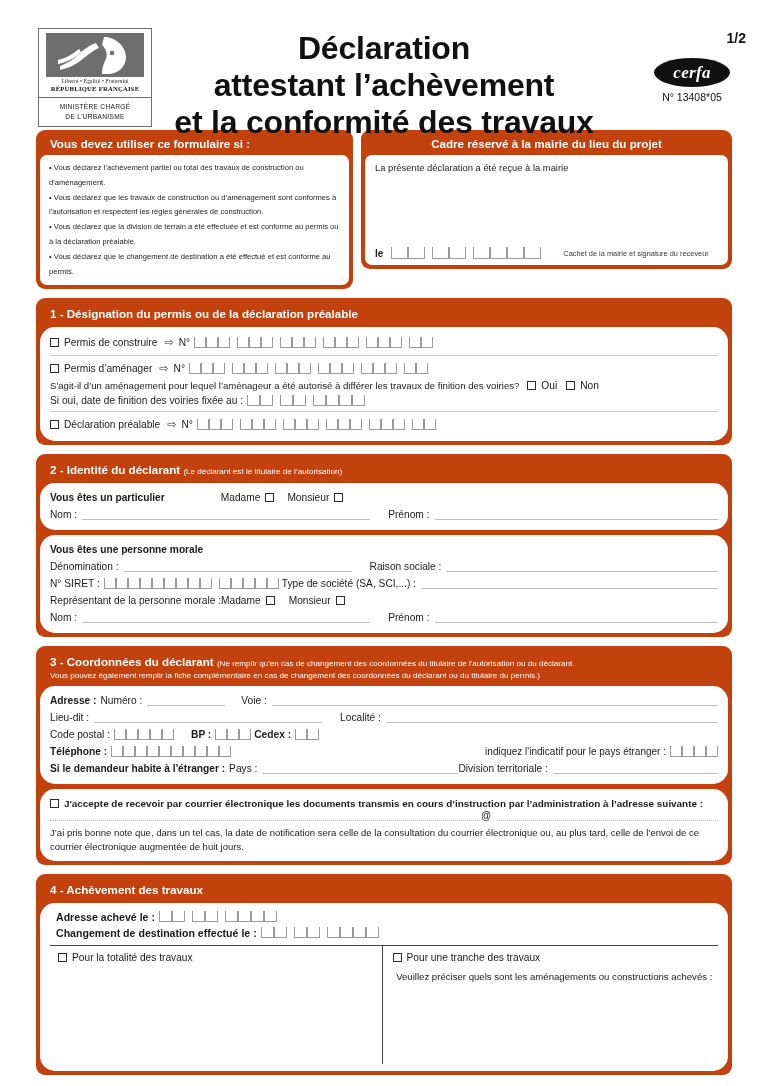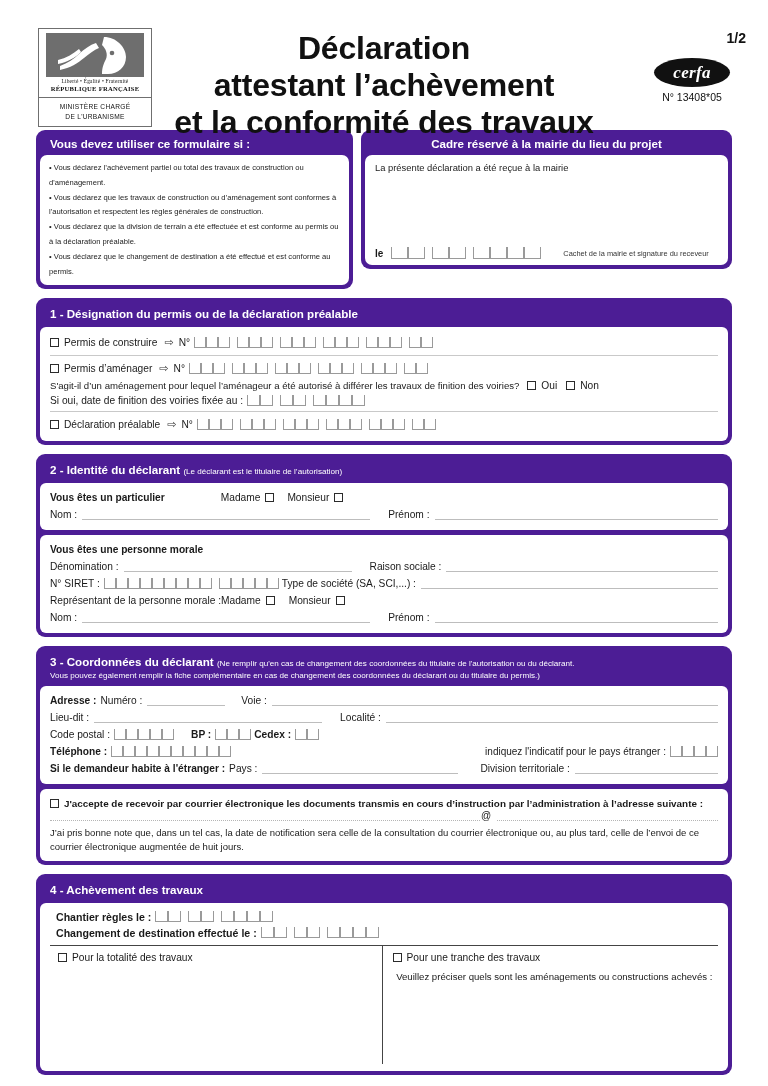--- a/index.html
+++ b/index.html
@@ -52,21 +52,21 @@
   .cerfa-wrap { position:absolute; right:28px; top:58px; text-align:center; width:96px; }
   .cerfa-badge {
     width:76px; height:29px; border-radius:50%; background:#111; color:#fff;
     margin:0 auto; font-family:"Liberation Serif", serif; font-style:italic;
     font-weight:bold; font-size:17px; line-height:29px; letter-spacing:.3px;
   }
   .cerfa-num { font-size:10.5px; color:#111; margin-top:4px; }
 
   
   .gpanel {
-    background:#4c1d95; border-radius:9px; padding:4px;
+    background:#c2410c; border-radius:9px; padding:4px;
   }
   .gpanel-title {
     color:#ffffff; font-weight:bold; font-size:11.6px;
     padding:3px 2px 5px 10px;
   }
   .gpanel-title.center { text-align:center; padding-left:2px; }
   .winner {
     background:#ffffff; border-radius:7px; padding:6px 9px;
   }
 
@@ -87,21 +87,21 @@
 
   
   .section { margin:9px 36px 0; }
   .sec-head {
     color:#ffffff; font-weight:bold; font-size:11.6px;
     padding:4px 2px 5px 10px; line-height:1.38;
   }
   .sec-head .sub { font-weight:normal; font-size:8.1px; }
   .sec-head .sub2 { font-weight:normal; font-size:8.1px; display:block; }
 
-  .wbox { background:#fff; border-radius:6px; padding:6px 10px 7px; }
+  .wbox { background:#fff; border-radius:15px; padding:6px 10px 7px; }
   .wbox + .wbox { margin-top:5px; }
 
   .row { display:flex; align-items:center; font-size:10.2px; color:#1a1a1a; padding:3px 0; }
   .row.tight { padding:2px 0; }
   .hr { border-top:1px solid #c9c9c9; margin:3px 0; }
 
   .cb {
     display:inline-block; width:9px; height:9px;
     border:1.6px solid #2b2b2b; background:#fff;
     margin-right:5px; vertical-align:-1px; flex:none;
@@ -523,21 +523,21 @@
               <span class="cell sm"></span>
               <span class="cell sm"></span>
               <span class="cell sm"></span>
             </span>
         </span>
       </div>
       <div class="row">
         <b class="lbl">Si le demandeur habite à l'étranger :</b>
         <span style="margin-left:4px;">Pays :</span>
         <span class="fill" style="flex:none;width:196px;"></span>
-        <span style="margin-left:22px;">Division territoriale :</span>
+        <span style="">Division territoriale :</span>
         <span class="fill"></span>
       </div>
     </div>
 
     <div class="wbox">
       <div style="display:flex;align-items:flex-start;padding:2px 0 0;">
         <span class="cb" style="margin-top:2px;"></span>
         <b class="lbl" style="font-size:9.9px;line-height:1.5;">J'accepte de recevoir par courrier électronique les documents transmis en cours d’instruction par l’administration à l’adresse suivante :</b>
       </div>
       <div class="row tight" style="margin-top:-4px;">
@@ -549,21 +549,21 @@
     </div>
   </div>
 </div>
 
 <div class="section">
   <div class="gpanel">
     <div class="sec-head">4 - Achèvement des travaux</div>
     <div class="wbox">
 
       <div class="row tight">
-        <b class="lbl" style="font-size:10.6px;margin-left:6px;">Chantier règles le :</b>
+        <b class="lbl" style="font-size:10.6px;margin-left:6px;">Adresse achevé le :</b>
         <span class="comb">
           <span class="cgroup">
               <span class="cell"></span>
               <span class="cell"></span>
             </span>
           <span class="cgroup">
               <span class="cell"></span>
               <span class="cell"></span>
             </span>
           <span class="cgroup">

